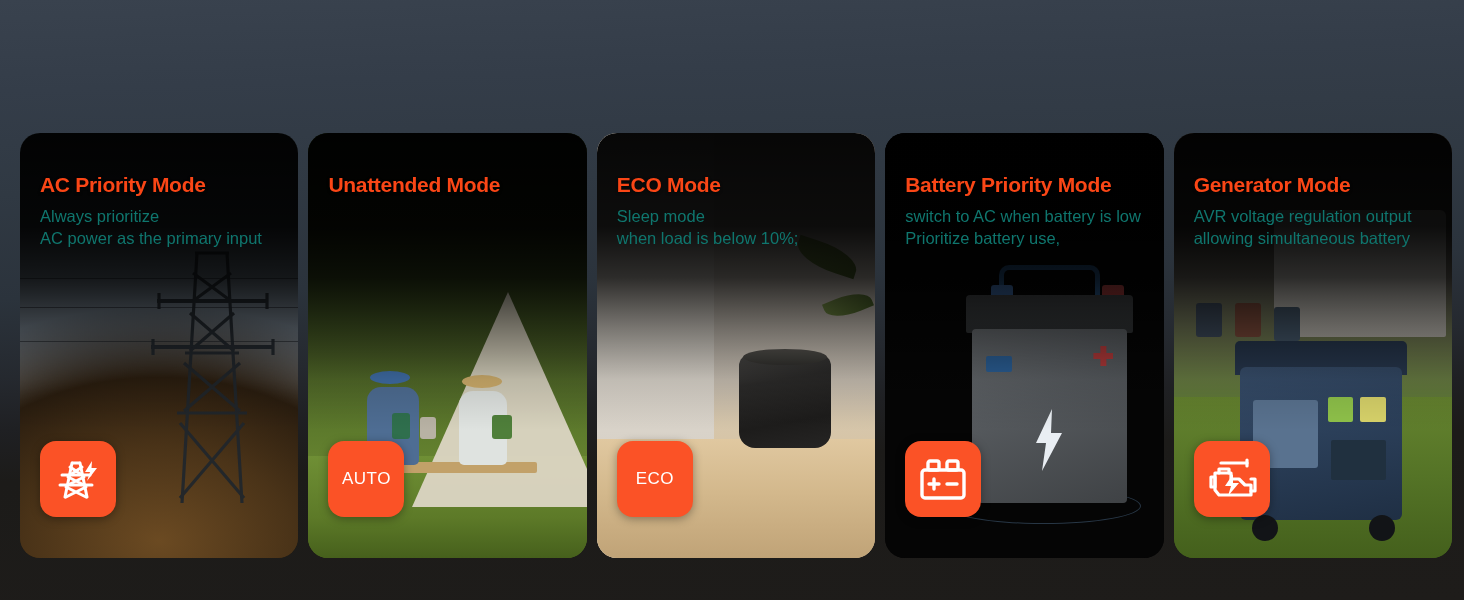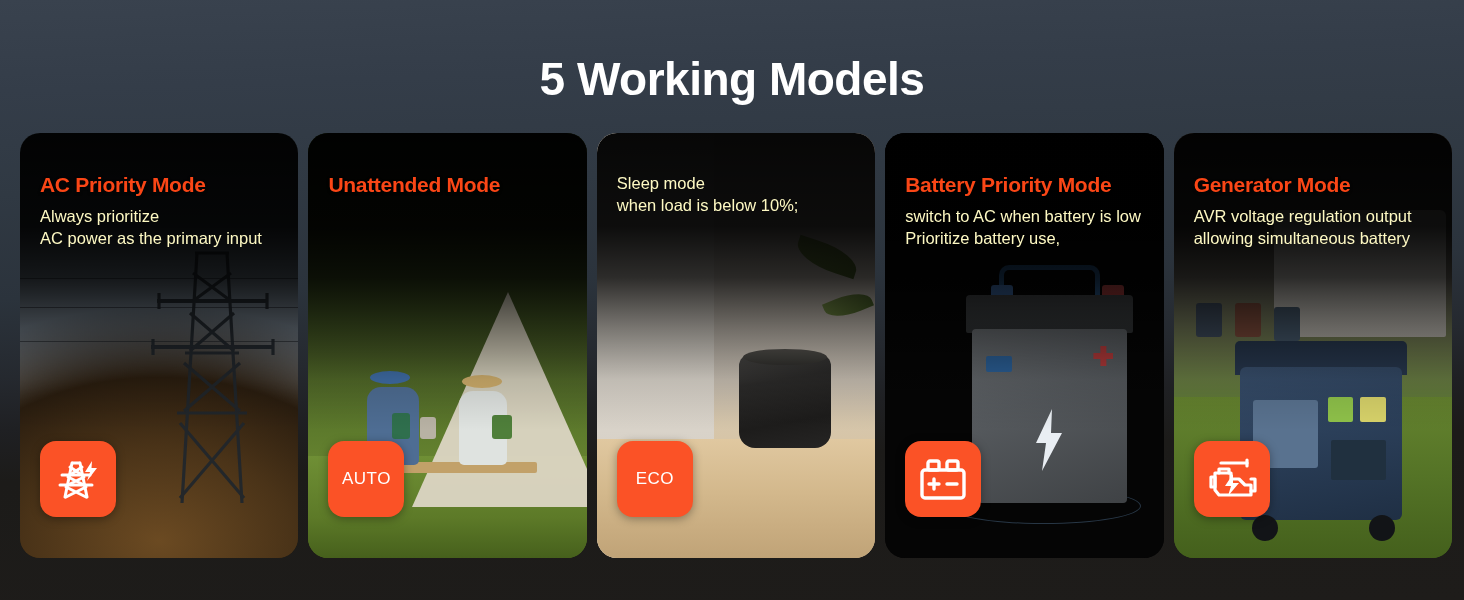--- a/index.html
+++ b/index.html
@@ -37,21 +37,21 @@
   .veil {
     position:absolute; inset:0;
     background:linear-gradient(180deg,rgba(0,0,0,0.97) 0%,rgba(0,0,0,0.94) 22%,rgba(0,0,0,0.80) 34%,rgba(0,0,0,0.45) 46%,rgba(0,0,0,0.12) 58%,rgba(0,0,0,0) 70%);
   }
   .copy { position:absolute; top:40px; left:20px; right:12px; }
   .mode-title {
     color:#fa4616; font-size:21px; font-weight:bold;
     letter-spacing:-0.3px; margin-bottom:9px;
     text-shadow:0 1px 3px rgba(0,0,0,0.6);
   }
-  .mode-desc { color:#fef9c3; font-size:16.5px; line-height:1.32; }
+  .mode-desc { color:#0f766e; font-size:16.5px; line-height:1.32; }
   .mode-desc div { white-space:nowrap; }
   .badge {
     position:absolute; left:20px; bottom:41px;
     width:76px; height:76px; border-radius:16px;
     background:#fb5226;
     display:flex; align-items:center; justify-content:center;
     box-shadow:0 2px 10px rgba(0,0,0,0.35);
   }
   .badge-text { color:#fff; font-size:17px; letter-spacing:0.5px; }
   .badge svg { display:block; }
@@ -141,21 +141,20 @@
   }
   .gen-top { position:absolute; left:22%; bottom:43%; width:62%; height:8%; background:#27374d; border-radius:5px 5px 0 0; }
   .wheel { position:absolute; bottom:4%; width:26px; height:26px; border-radius:50%; background:#121417; }
   .chair { position:absolute; width:26px; height:34px; background:#3e4b5c; border-radius:3px; }
 </style>
 </head>
 <body>
 
 <div id="banner">
 
-  <div id="title">5 Working Models</div>
 
   <div id="cards">
 
     <div class="card">
       <div class="photo ph1">
         <div class="wire" style="left:0;right:0;top:34%;"></div>
         <div class="wire" style="left:0;right:0;top:41%;"></div>
         <div class="wire" style="left:0;right:0;top:49%;"></div>
         <svg class="tower" viewBox="0 0 150 260">
           <g stroke="#20262c" stroke-width="3.2" fill="none">
@@ -220,20 +219,21 @@
     <div class="card">
       <div class="photo ph3">
         <div class="wall3"></div>
         <div class="table3"></div>
         <div class="leaf" style="right:6%;top:26%;width:64px;height:26px;transform:rotate(18deg);"></div>
         <div class="leaf" style="right:1%;top:38%;width:48px;height:20px;transform:rotate(-22deg);"></div>
         <div class="spk"></div>
       </div>
       <div class="veil"></div>
       <div class="copy">
+        <div class="mode-title">ECO Mode</div>
         <div class="mode-desc">
           <div>Sleep mode</div>
           <div>when load is below 10%;</div>
         </div>
       </div>
       <div class="badge">
         <span class="badge-text">ECO</span>
       </div>
     </div>
 

